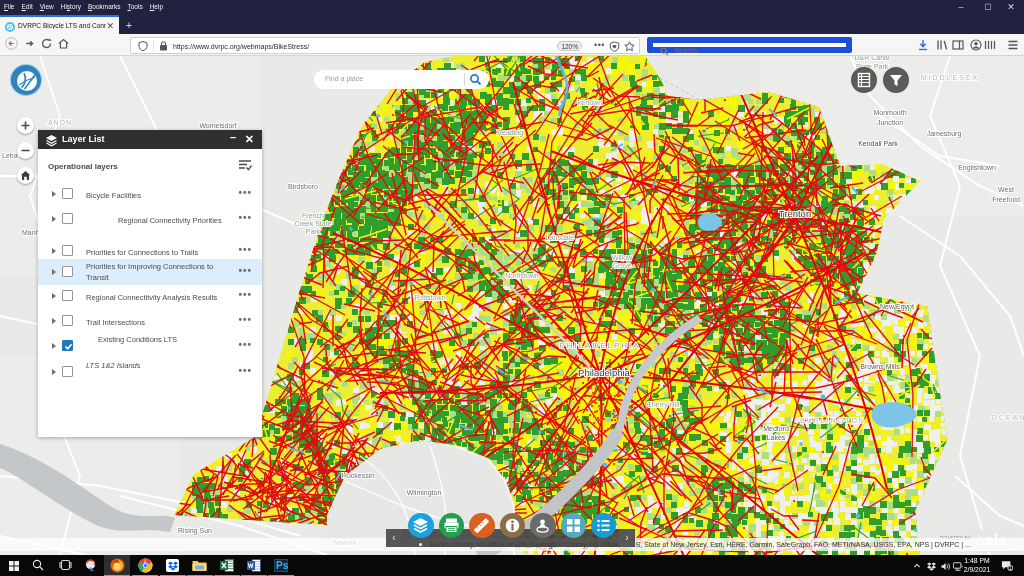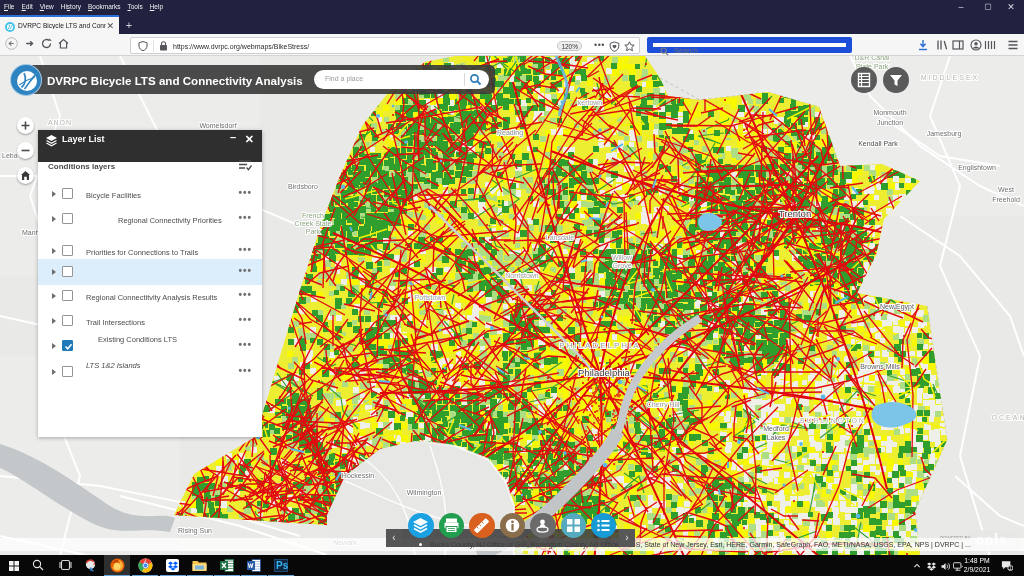--- a/index.html
+++ b/index.html
@@ -23,21 +23,21 @@
 #map{position:absolute;left:0;top:56px;width:1024px;height:500px;overflow:hidden}
 #appheader{position:absolute;left:18px;top:9px;width:477px;height:29px;background:rgba(60,60,60,0.92);border-radius:5px}
 #appheader h1{position:absolute;left:29px;top:8.5px;font-size:11.6px;color:#fff;font-weight:bold;letter-spacing:0px;white-space:nowrap}
 #logo{position:absolute;left:10px;top:8px;width:32px;height:32px;border-radius:50%;background:#2e84c0;border:1px solid rgba(255,255,255,0.55)}
 #findbox{position:absolute;left:314px;top:13.5px;width:175px;height:19px;background:#fff;border-radius:10px}
 #findbox span{position:absolute;left:11px;top:5px;font-size:7px;color:#9a9aa0}
 .mapcircle{position:absolute;width:17px;height:17px;border-radius:50%;background:#fff;box-shadow:0 1px 2px rgba(0,0,0,0.35);text-align:center}
 .dkcircle{position:absolute;width:26px;height:26px;border-radius:50%;background:rgba(70,70,70,0.88)}
 
 #panel{position:absolute;left:38px;top:74px;width:224px;height:307px;background:#fff;box-shadow:0 1px 4px rgba(0,0,0,0.3)}
-#panelhead{position:absolute;left:0;top:0;width:224px;height:32px;background:#2f2f2f;color:#fff}
+#panelhead{position:absolute;left:0;top:0;width:224px;height:19px;background:#2f2f2f;color:#fff}
 #panelhead .t{position:absolute;left:24px;top:4px;font-size:9px;font-weight:bold}
 #panelhead .m{position:absolute;right:26px;top:1px;font-size:11px;font-weight:bold}
 #panelhead .x{position:absolute;right:8px;top:3px;font-size:11px;font-weight:bold}
 .oplayers{position:absolute;left:10px;top:32px;font-size:8px;font-weight:bold;color:#4c4c4c}
 .litem{position:absolute;left:0;width:224px;height:25px}
 .litem .arr{position:absolute;left:14px;top:8px;width:0;height:0;border-left:4px solid #6e6e6e;border-top:3.5px solid transparent;border-bottom:3.5px solid transparent}
 .litem .cb{position:absolute;left:24px;top:5px;width:11px;height:11px;border:1px solid #959595;background:#fff;border-radius:1px}
 .litem .lbl{position:absolute;left:48px;top:8px;font-size:7.5px;color:#4c4c4c;width:160px;line-height:10.5px;white-space:nowrap}
 .litem .dots{position:absolute;right:10px;top:4px;color:#6e6e6e;font-size:10px;letter-spacing:1px;font-weight:bold}
 
@@ -2122,23 +2122,20 @@
         <text x="590" y="49" font-size="7" fill="#9a9a98" font-weight="normal" letter-spacing="0" text-anchor="middle" paint-order="stroke" stroke="#ffffff" stroke-width="2">kertown</text>
         <text x="560" y="184" font-size="7" fill="#9a9a98" font-weight="normal" letter-spacing="0" text-anchor="middle" paint-order="stroke" stroke="#ffffff" stroke-width="2">Lansdale</text>
         <text x="430" y="244" font-size="7" fill="#9a9a98" font-weight="normal" letter-spacing="0" text-anchor="middle" paint-order="stroke" stroke="#ffffff" stroke-width="2">Pottstown</text>
         <text x="663" y="351" font-size="7" fill="#9a9a98" font-weight="normal" letter-spacing="0" text-anchor="middle" paint-order="stroke" stroke="#ffffff" stroke-width="2">Cherry Hill</text>
         <text x="522" y="222" font-size="7" fill="#9a9a98" font-weight="normal" letter-spacing="0" text-anchor="middle" paint-order="stroke" stroke="#ffffff" stroke-width="2">Norristown</text>
         <text x="622" y="204" font-size="7" fill="#9a9a98" font-weight="normal" letter-spacing="0" text-anchor="middle" paint-order="stroke" stroke="#ffffff" stroke-width="2">Willow</text>
         <text x="622" y="212" font-size="7" fill="#9a9a98" font-weight="normal" letter-spacing="0" text-anchor="middle" paint-order="stroke" stroke="#ffffff" stroke-width="2">Grove</text>
         <text x="60" y="69" font-size="7" fill="#b5b5b3" font-weight="normal" letter-spacing="1" text-anchor="middle" paint-order="stroke" stroke="#ffffff" stroke-width="2">ANON</text>
       </svg>
 
-  <div id="appheader">
-        <h1>DVRPC Bicycle LTS and Connectivity Analysis</h1>
-      </div>
   <div id="findbox">
         <span>Find a place</span>
     <svg class="abs" style="right:7px;top:3px" width="13" height="13" viewBox="0 0 13 13">
           <circle cx="5.5" cy="5.5" r="3.6" fill="none" stroke="#2b7cb8" stroke-width="1.7"></circle>
           <path d="M8.2 8.2 L11.5 11.5" stroke="#2b7cb8" stroke-width="1.9"></path>
         </svg>
     <div class="abs" style="right:24px;top:3px;width:1px;height:13px;background:#d8d8d8"></div>
   </div>
   <div id="logo">
     <svg width="32" height="32" viewBox="0 0 32 32">
@@ -2182,21 +2179,21 @@
     <div id="panelhead">
       <svg class="abs" style="left:7px;top:3.5px" width="13" height="13" viewBox="0 0 13 13">
             <path d="M6.5 1 L12 4 L6.5 7 L1 4 Z" fill="#fff"></path>
             <path d="M1.5 6.5 L6.5 9.2 L11.5 6.5" fill="none" stroke="#fff" stroke-width="1.2"></path>
             <path d="M1.5 9 L6.5 11.7 L11.5 9" fill="none" stroke="#fff" stroke-width="1.2"></path>
           </svg>
       <span class="t">Layer List</span>
           <span class="m">–</span>
           <span class="x">✕</span>
     </div>
-    <div class="oplayers">Conditions layers</div>
+    <div class="oplayers">Operational layers</div>
     <svg class="abs" style="right:10px;top:29px" width="14" height="12" viewBox="0 0 14 12">
           <path d="M1 2h12M1 5.5h8M1 9h6" stroke="#4c4c4c" stroke-width="1.3"></path>
           <path d="M8.5 8.5 l2 2.2 3-4.2" stroke="#4c4c4c" stroke-width="1.3" fill="none"></path>
         </svg>
     <div class="litem" style="top:53px;height:25px;">
           <div class="arr" style="top:8px"></div>
           <div class="cb" style="top:5px;"></div>
           <div class="lbl" style="top:8px;">Bicycle Facilities</div>
           <div class="dots" style="top:4px">•••</div>
         </div>
@@ -2208,20 +2205,21 @@
         </div>
         <div class="litem" style="top:110px;height:25px;">
           <div class="arr" style="top:8px"></div>
           <div class="cb" style="top:5px;"></div>
           <div class="lbl" style="top:8px;">Priorities for Connections to Trails</div>
           <div class="dots" style="top:4px">•••</div>
         </div>
         <div class="litem" style="top:129px;height:26px;background:#dceefb;">
           <div class="arr" style="top:10px"></div>
           <div class="cb" style="top:7px;"></div>
+          <div class="lbl" style="top:3px;white-space:normal;width:150px;">Priorities for Improving Connections to Transit</div>
           <div class="dots" style="top:6px">•••</div>
         </div>
         <div class="litem" style="top:155px;height:25px;">
           <div class="arr" style="top:8px"></div>
           <div class="cb" style="top:5px;"></div>
           <div class="lbl" style="top:8px;">Regional Connectitvity Analysis Results</div>
           <div class="dots" style="top:4px">•••</div>
         </div>
         <div class="litem" style="top:180px;height:25px;">
           <div class="arr" style="top:8px"></div>

